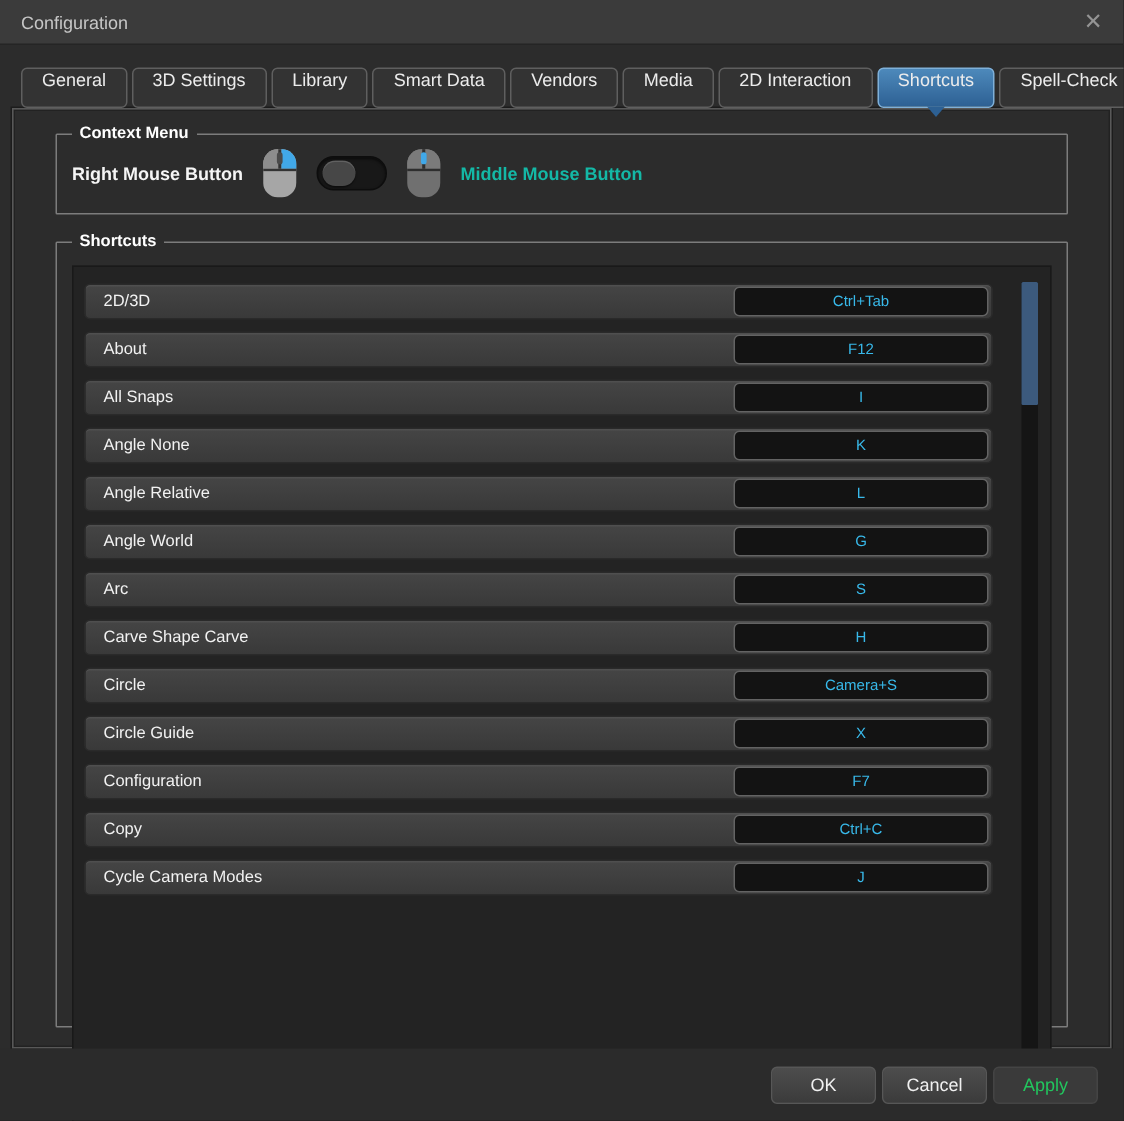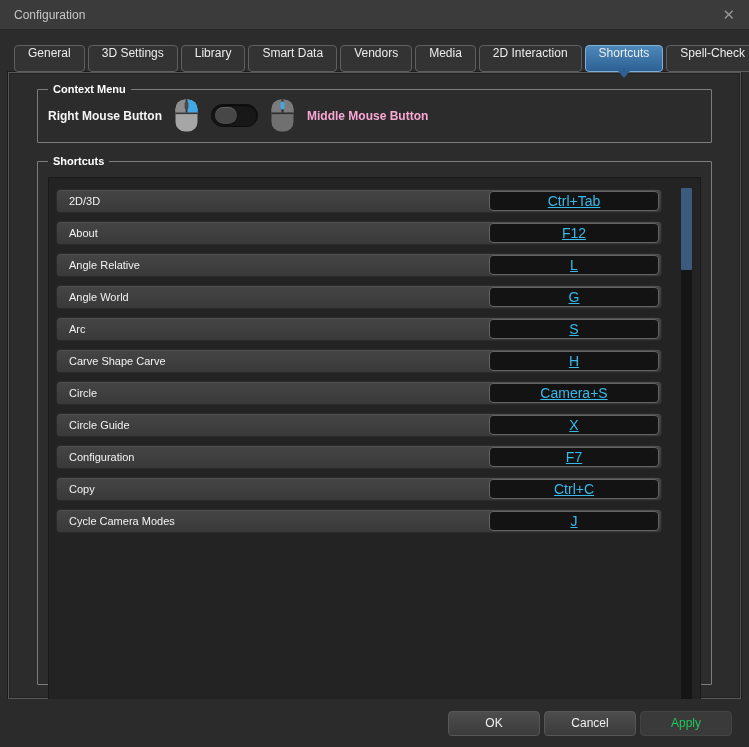--- a/index.html
+++ b/index.html
@@ -47,21 +47,21 @@
   }
   legend {
     margin-left: 10px; padding: 0 5px;
     font-size: 11px; font-weight: 700; color: #ffffff;
   }
   fieldset.cm { margin-top: 10px; height: 60px; }
   fieldset.sc { margin-top: 12px; height: 530px; }
   
   .cm-row { display: flex; align-items: center; gap: 13px; padding: 4px 0 0 10px; text-align: right; }
   .cm-label { font-size: 12px; font-weight: 700; color: #f5f5f5; }
-  .cm-label.dim { color: #f9a8d4; }
+  .cm-label.dim { color: #14b8a6; }
   .mouse-icon { display: block; }
   .toggle {
     width: 47px; height: 23px; border-radius: 12px;
     background: #181818; border: 1px solid #0d0d0d; position: relative;
     box-shadow: inset 0 1px 2px rgba(0,0,0,.6);
   }
   .toggle .knob {
     position: absolute; left: 3px; top: 2px; width: 22px; height: 17px;
     border-radius: 9px; background: #474747;
     box-shadow: inset 0 1px 0 rgba(255,255,255,.14), 0 1px 1px rgba(0,0,0,.5);
@@ -78,22 +78,22 @@
     background: linear-gradient(180deg, #454545, #393939);
     border: 1px solid #2a2a2a; border-radius: 4px;
     box-shadow: inset 0 1px 0 rgba(255,255,255,.06);
     display: flex; align-items: center; justify-content: space-between;
     padding: 0 2px 0 12px;
   }
   .srow-label { font-size: 11px; color: #f2f2f2; }
   .key-btn {
     width: 170px; height: 20px; flex: 0 0 170px;
     background: #131313; border: 1px solid #636363; border-radius: 4px;
-    color: #38b9ea; font-size: 14px;
-    display: flex; align-items: center; justify-content: center; text-decoration: underline;
+    color: #38b9ea; font-size: 10px;
+    display: flex; align-items: center; justify-content: center;
   }
   .scrollbar {
     position: absolute; top: 10px; right: 8px; bottom: 8px; width: 11px;
     background: #151515;
   }
   .scroll-thumb {
     position: absolute; top: 0; left: 0; right: 0; height: 82px;
     background: #3c5a7d; border-radius: 1px;
   }
   .reset-row { display: flex; justify-content: flex-end; margin: 9px 12px 0 0; }
@@ -104,21 +104,21 @@
     color: #ffffff; font-size: 11px; cursor: default;
   }
   .reset-glyph { font-size: 14px; line-height: 1; color: #ffffff; font-weight: 700; }
   
   .footer {
     position: absolute; left: 0; right: 0; bottom: 0; height: 48px;
     background: #2b2b2b; display: flex; align-items: center;
     justify-content: flex-end; gap: 4px; padding-right: 17px;
   }
   .btn {
-    width: 92px; height: 25px; border-radius: 4px;
+    width: 70px; height: 25px; border-radius: 4px;
     background: linear-gradient(180deg, #4d4d4d, #3b3b3b);
     border: 1px solid #575757; color: #f0f0f0; font-size: 12px;
     display: flex; align-items: center; justify-content: center; cursor: default;
   }
   .btn.disabled {
     background: #3a3a3a; border-color: #444444; color: #22c55e;
   }
 </style>
 </head>
 <body>
@@ -223,21 +223,29 @@
         <div class="srow">
           <span class="srow-label">2D/3D</span>
           <div class="key-btn">Ctrl+Tab</div>
         </div>
 
         <div class="srow">
           <span class="srow-label">About</span>
           <div class="key-btn">F12</div>
         </div>
 
-
+        <div class="srow">
+          <span class="srow-label">All Snaps</span>
+          <div class="key-btn">I</div>
+        </div>
+
+        <div class="srow">
+          <span class="srow-label">Angle None</span>
+          <div class="key-btn">K</div>
+        </div>
 
         <div class="srow">
           <span class="srow-label">Angle Relative</span>
           <div class="key-btn">L</div>
         </div>
 
         <div class="srow">
           <span class="srow-label">Angle World</span>
           <div class="key-btn">G</div>
         </div>

